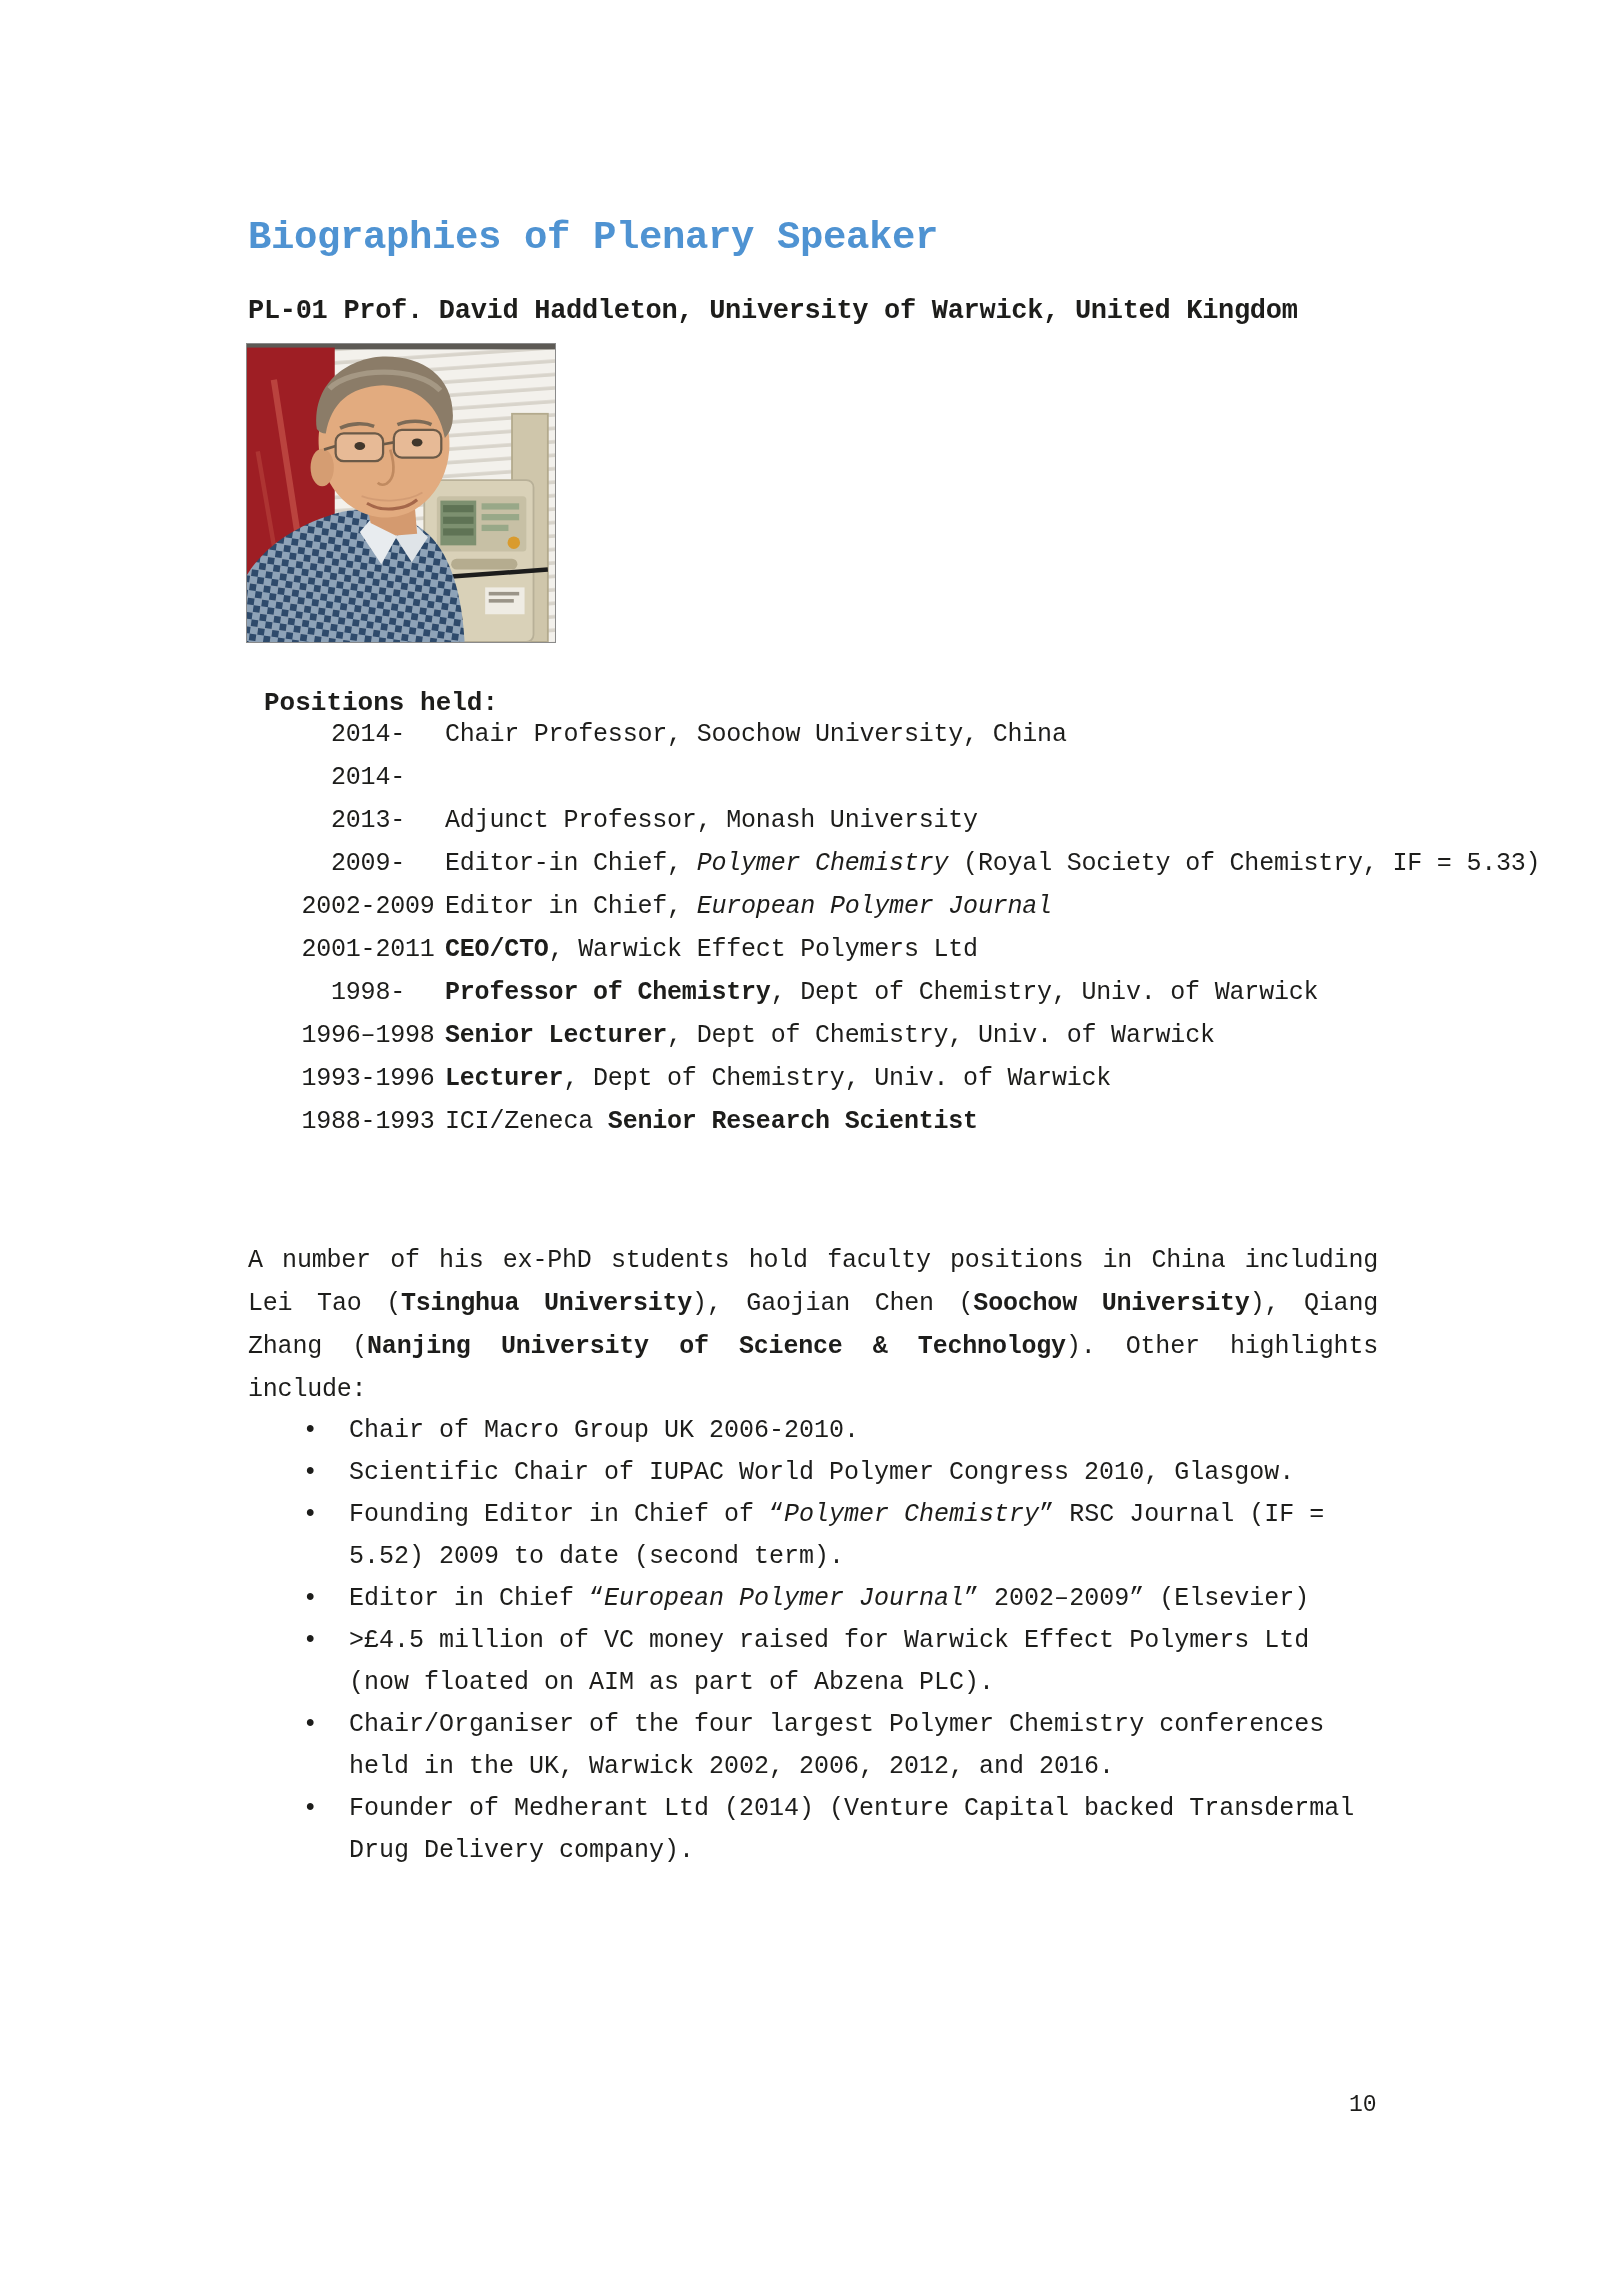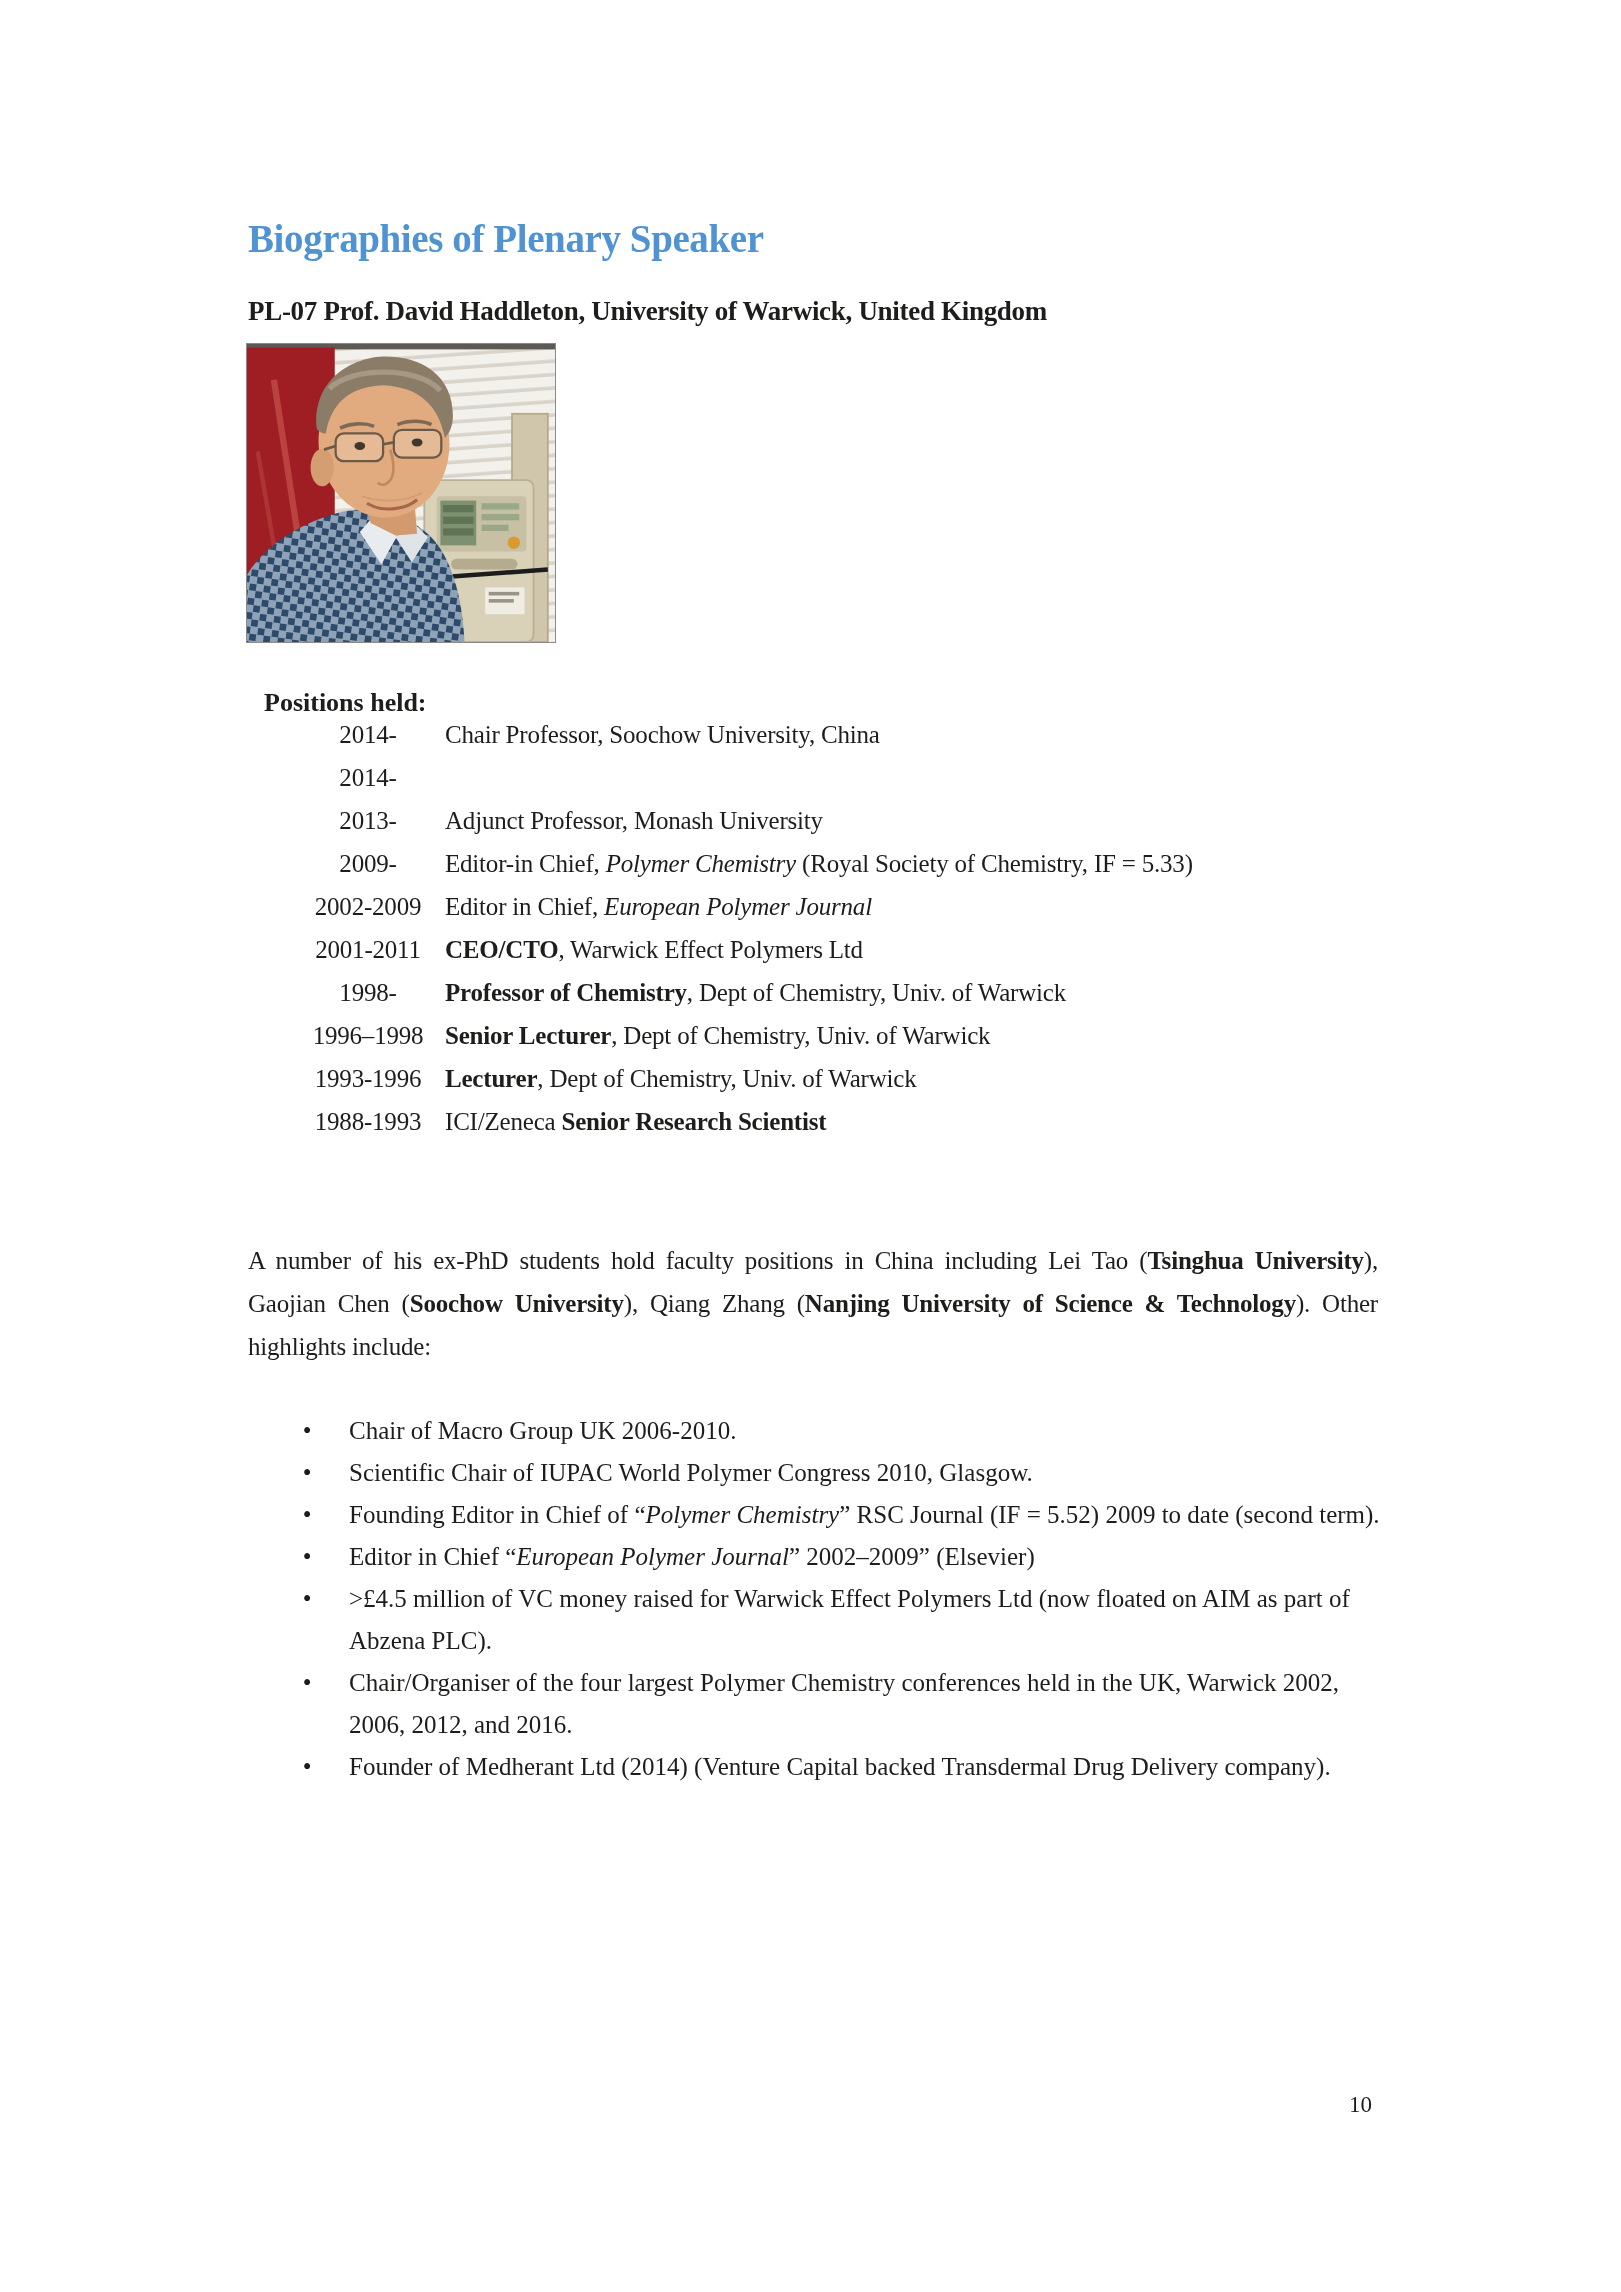--- a/index.html
+++ b/index.html
@@ -1,18 +1,18 @@
 <!DOCTYPE html>
 <html style="font-size:14.3px"><head>
 <meta charset="utf-8">
 <style>
   html,body { margin:0; padding:0; background:#ffffff; }
   .page {
     position:relative; width:1621px; height:2293px; background:#ffffff;
-    font-family:Liberation Serif, serif; color:#1d1d1b; overflow:hidden;
+    font-family:Liberation Mono, monospace; color:#1d1d1b; overflow:hidden;
   }
   .doc-title {
     position:absolute; left:248px; top:219px;
     font-size:39px; font-weight:bold; color:#4f93d2;
     letter-spacing:-0.4px; line-height:1; margin:0;
   }
   .doc-subtitle {
     position:absolute; left:248px; top:297px;
     font-size:27px; font-weight:bold; color:#1d1d1b;
     letter-spacing:-0.3px; line-height:1.1; margin:0;
@@ -43,21 +43,21 @@
   .b { font-weight:bold; }
   .i { font-style:italic; }
 </style>
 </head>
 <body>
 
 <div class="page">
 
   <h1 class="doc-title">Biographies of Plenary Speaker</h1>
 
-  <h2 class="doc-subtitle">PL-07 Prof. David Haddleton, University of Warwick, United Kingdom</h2>
+  <h2 class="doc-subtitle">PL-01 Prof. David Haddleton, University of Warwick, United Kingdom</h2>
 
   <svg class="photo" viewBox="0 0 344 333" xmlns="http://www.w3.org/2000/svg" preserveAspectRatio="none">
     <defs>
       <pattern id="gingham" width="16" height="16" patternUnits="userSpaceOnUse" patternTransform="rotate(8)">
         <rect width="16" height="16" fill="#f2f4f5"></rect>
         <rect width="8" height="8" fill="#2e4a6b"></rect>
         <rect x="8" y="8" width="8" height="8" fill="#2e4a6b"></rect>
         <rect x="8" width="8" height="8" fill="#8ea3b8"></rect>
         <rect y="8" width="8" height="8" fill="#8ea3b8"></rect>
       </pattern>

